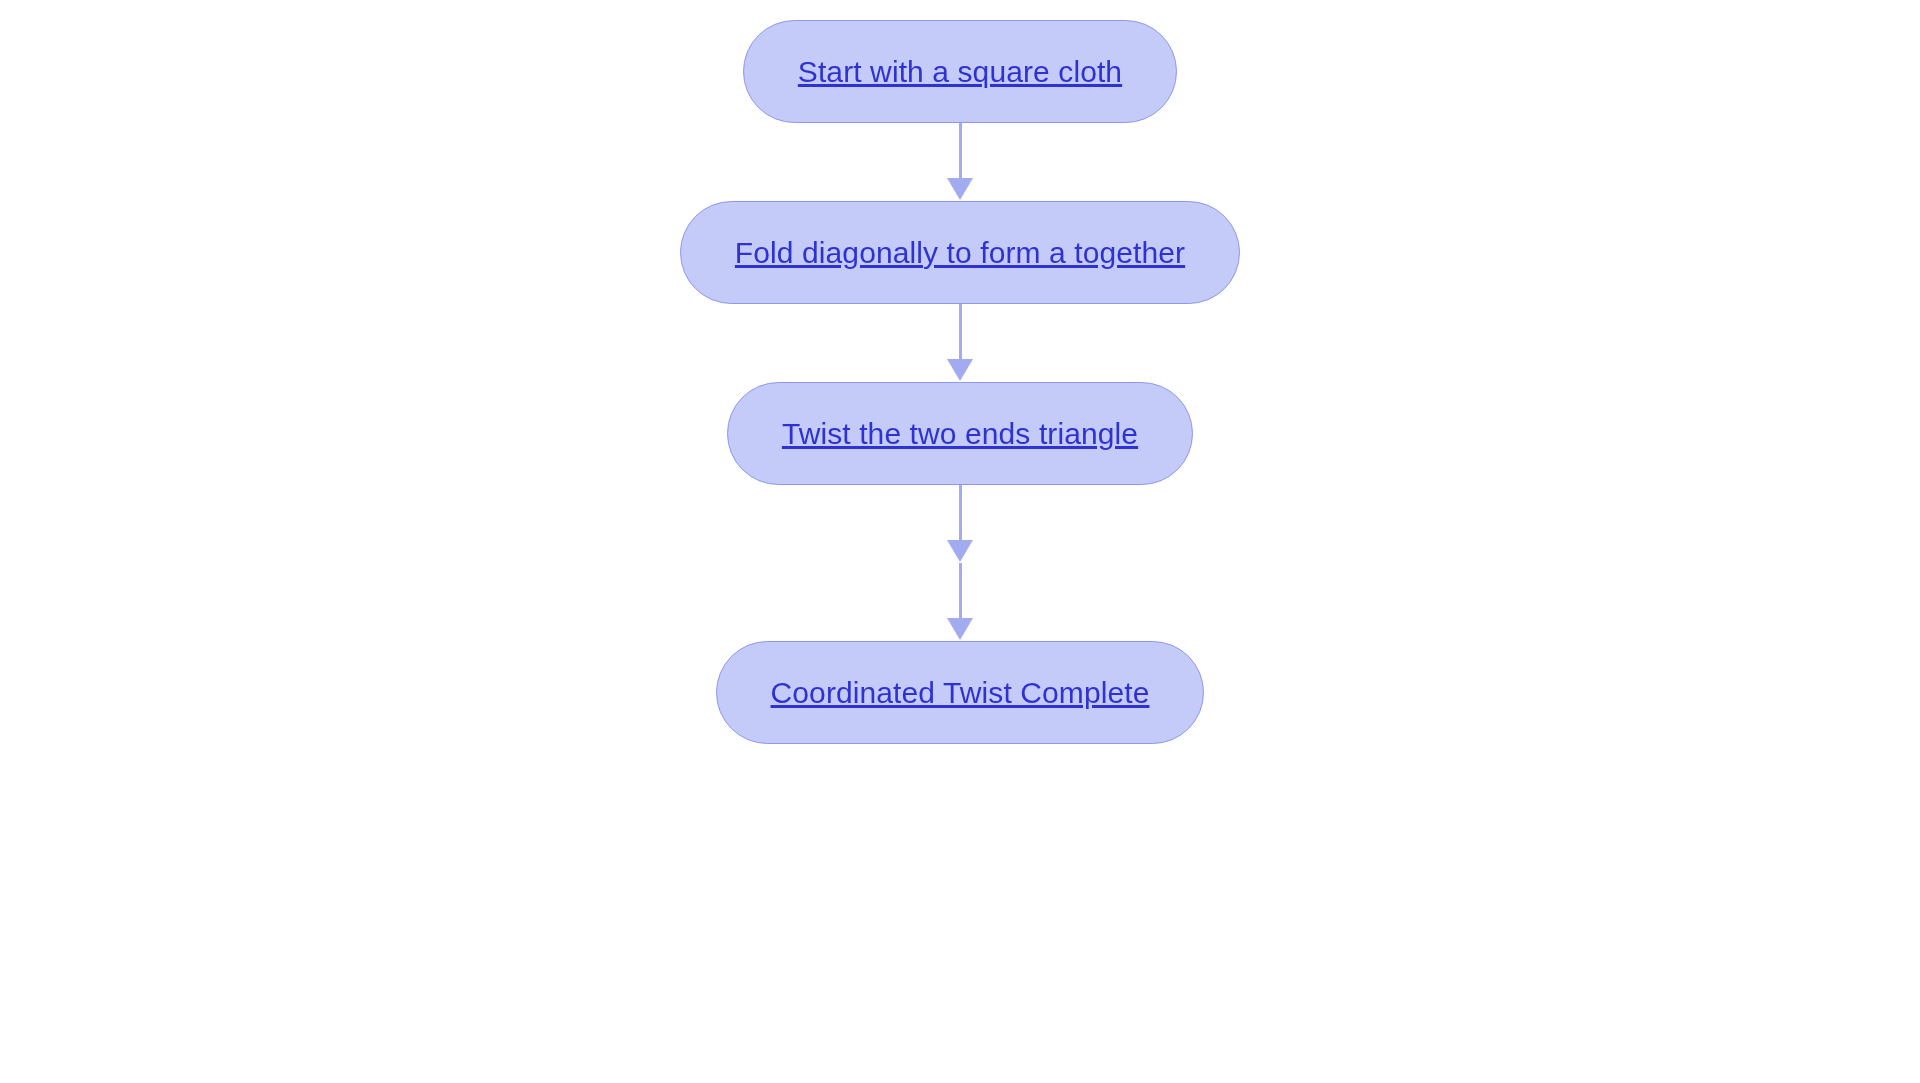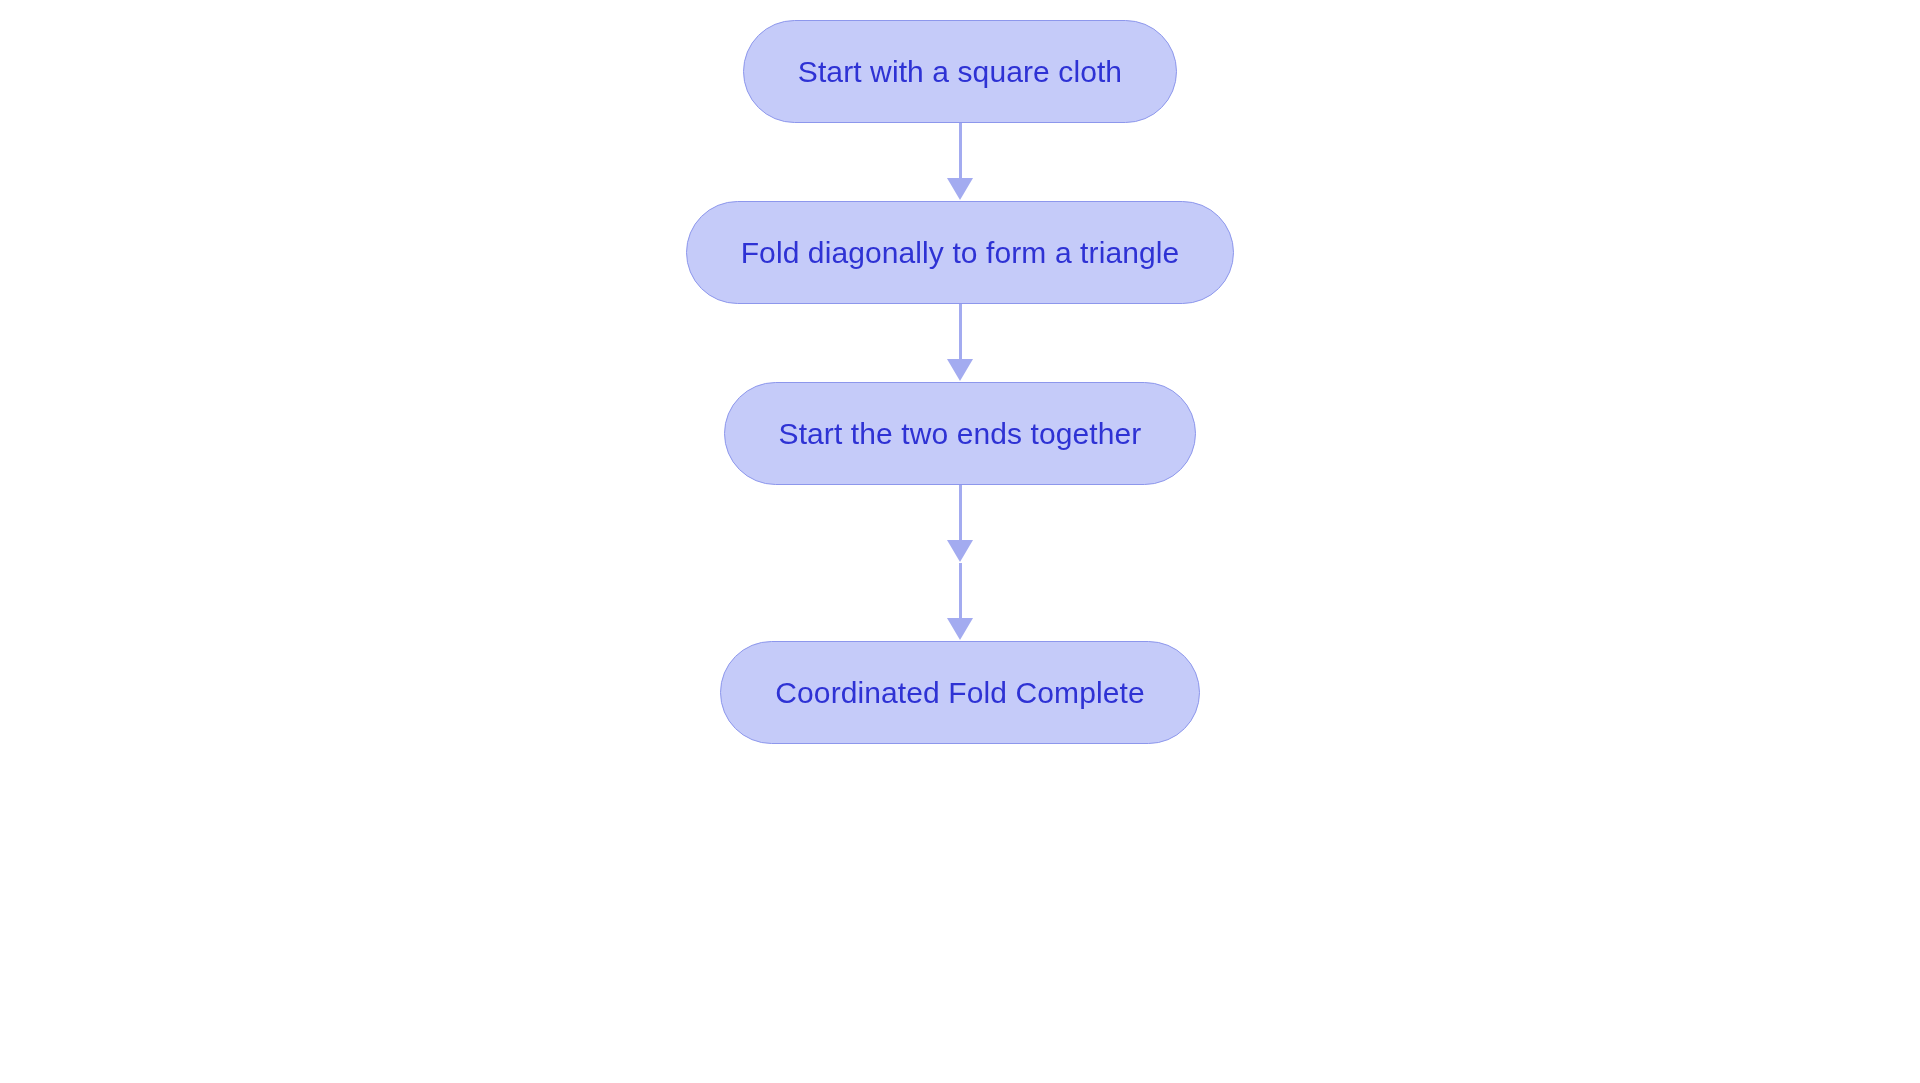--- a/index.html
+++ b/index.html
@@ -49,20 +49,21 @@
     white-space: nowrap;
   }
 
   .flow-node-label {
     color: #2e32d4;
     font-family: "Liberation Sans", sans-serif;
     font-size: 30px;
     font-weight: 400;
     letter-spacing: 0.1px;
     line-height: 1;
+    text-decoration: underline;
   }
 
   .flow-connector {
     width: 30px;
     height: 78px;
     display: flex;
     flex-direction: column;
     align-items: center;
     justify-content: flex-start;
   }
@@ -91,41 +92,41 @@
     <div class="flow-node">
       <span class="flow-node-label">Start with a square cloth</span>
     </div>
 
     <div class="flow-connector">
       <div class="connector-line"></div>
       <div class="connector-arrowhead"></div>
     </div>
 
     <div class="flow-node">
-      <span class="flow-node-label">Fold diagonally to form a triangle</span>
+      <span class="flow-node-label">Fold diagonally to form a together</span>
     </div>
 
     <div class="flow-connector">
       <div class="connector-line"></div>
       <div class="connector-arrowhead"></div>
     </div>
 
     <div class="flow-node">
-      <span class="flow-node-label">Start the two ends together</span>
+      <span class="flow-node-label">Twist the two ends triangle</span>
     </div>
 
     <div class="flow-connector">
       <div class="connector-line"></div>
       <div class="connector-arrowhead"></div>
     </div>
 
 
     <div class="flow-connector">
       <div class="connector-line"></div>
       <div class="connector-arrowhead"></div>
     </div>
 
     <div class="flow-node">
-      <span class="flow-node-label">Coordinated Fold Complete</span>
+      <span class="flow-node-label">Coordinated Twist Complete</span>
     </div>
 
   </div>
 </div>
 
 </body></html>

